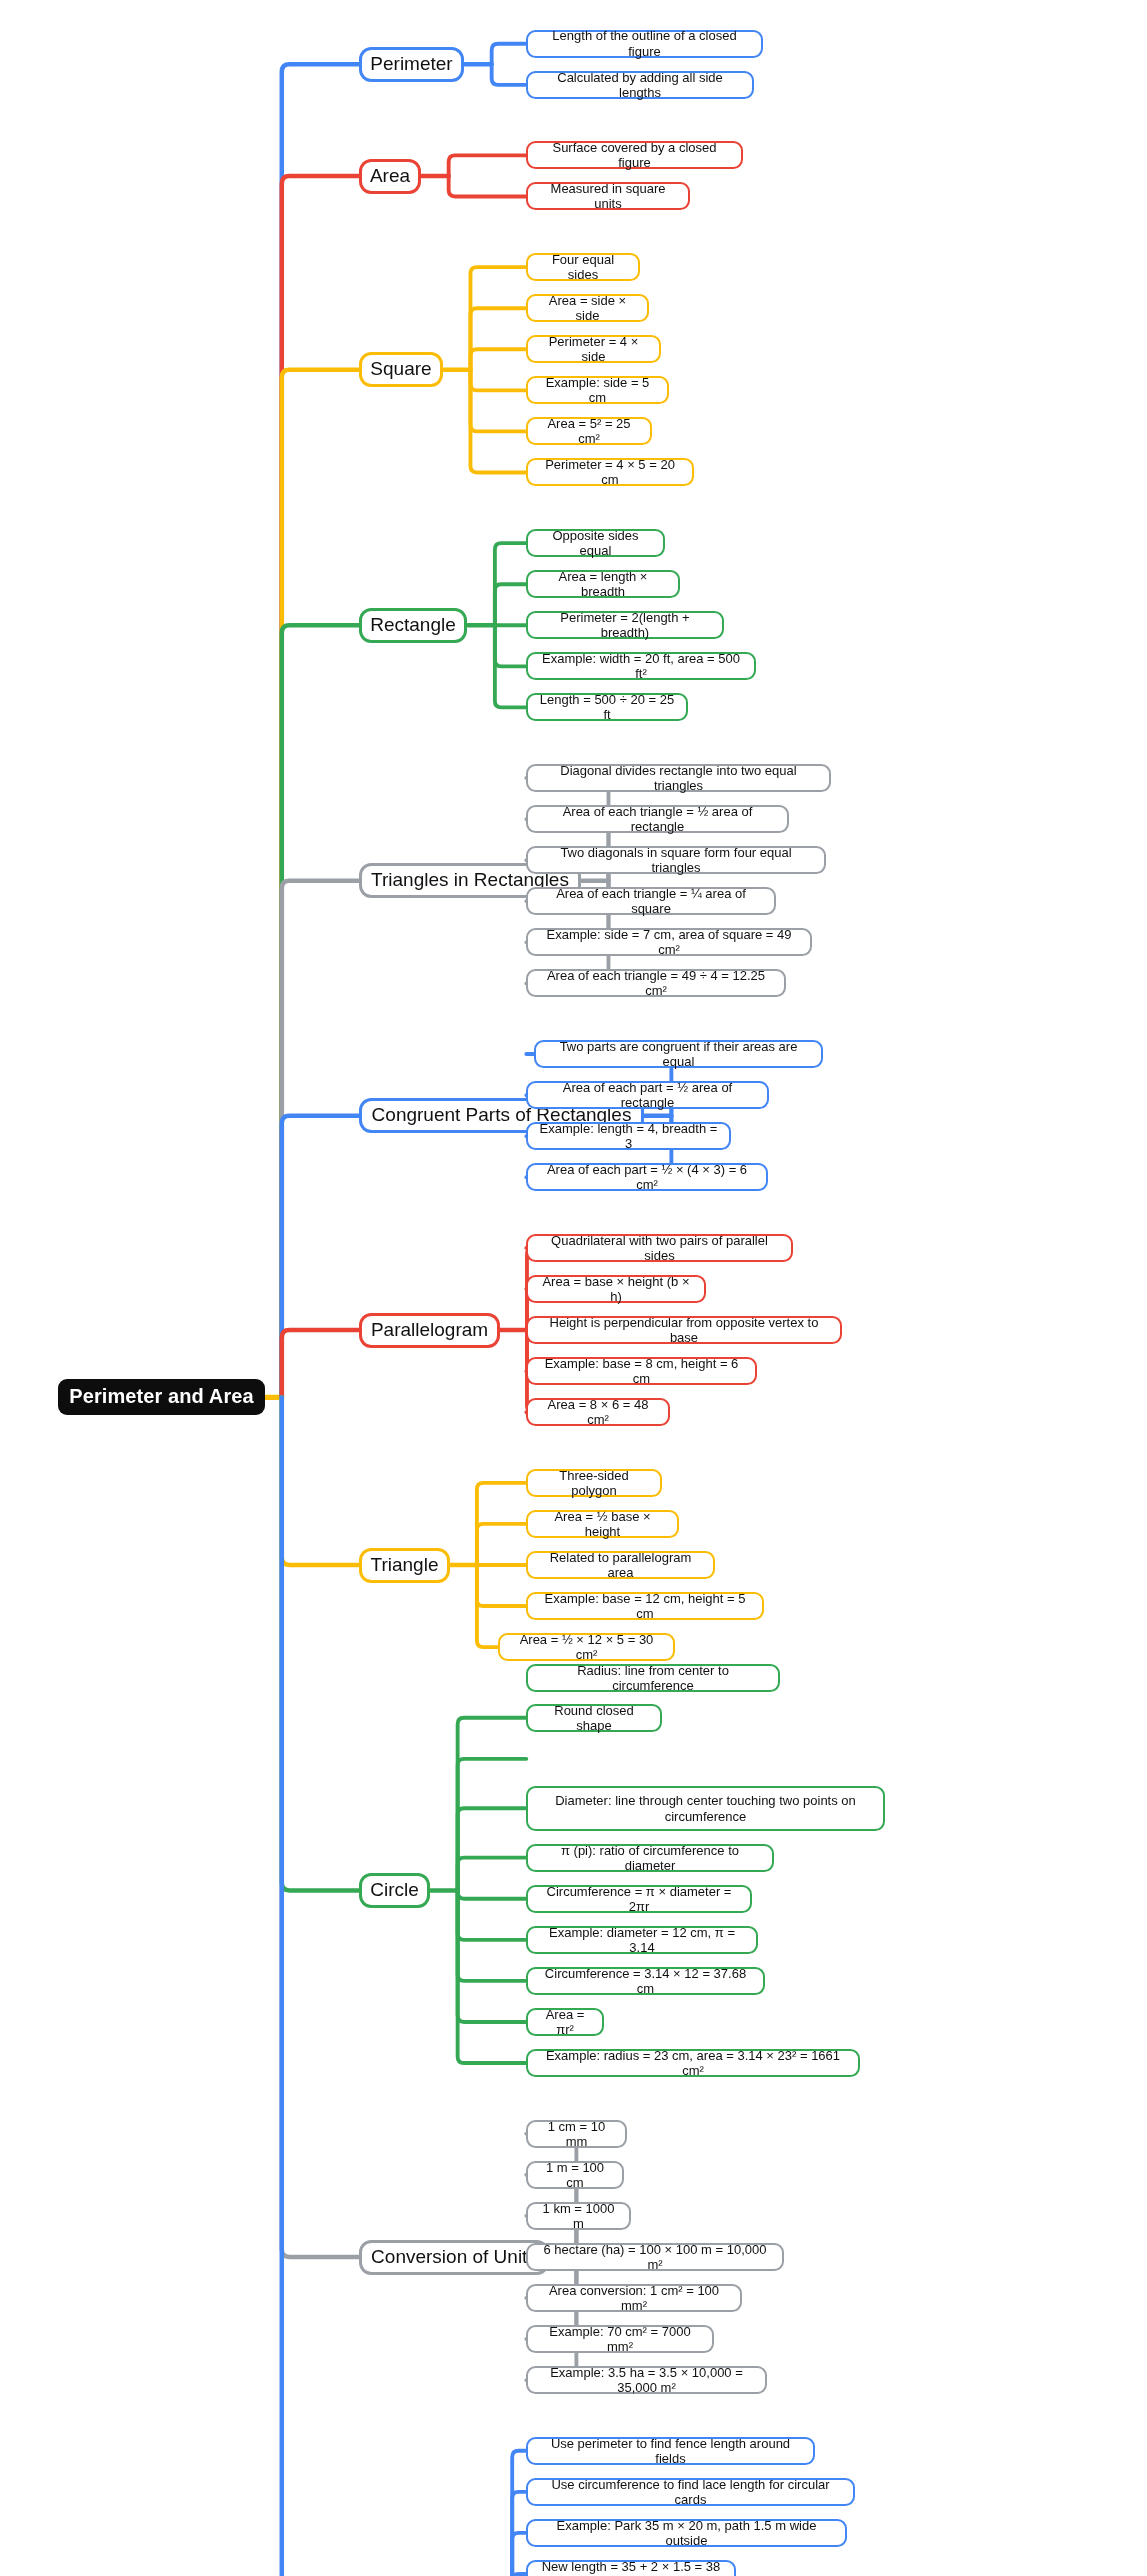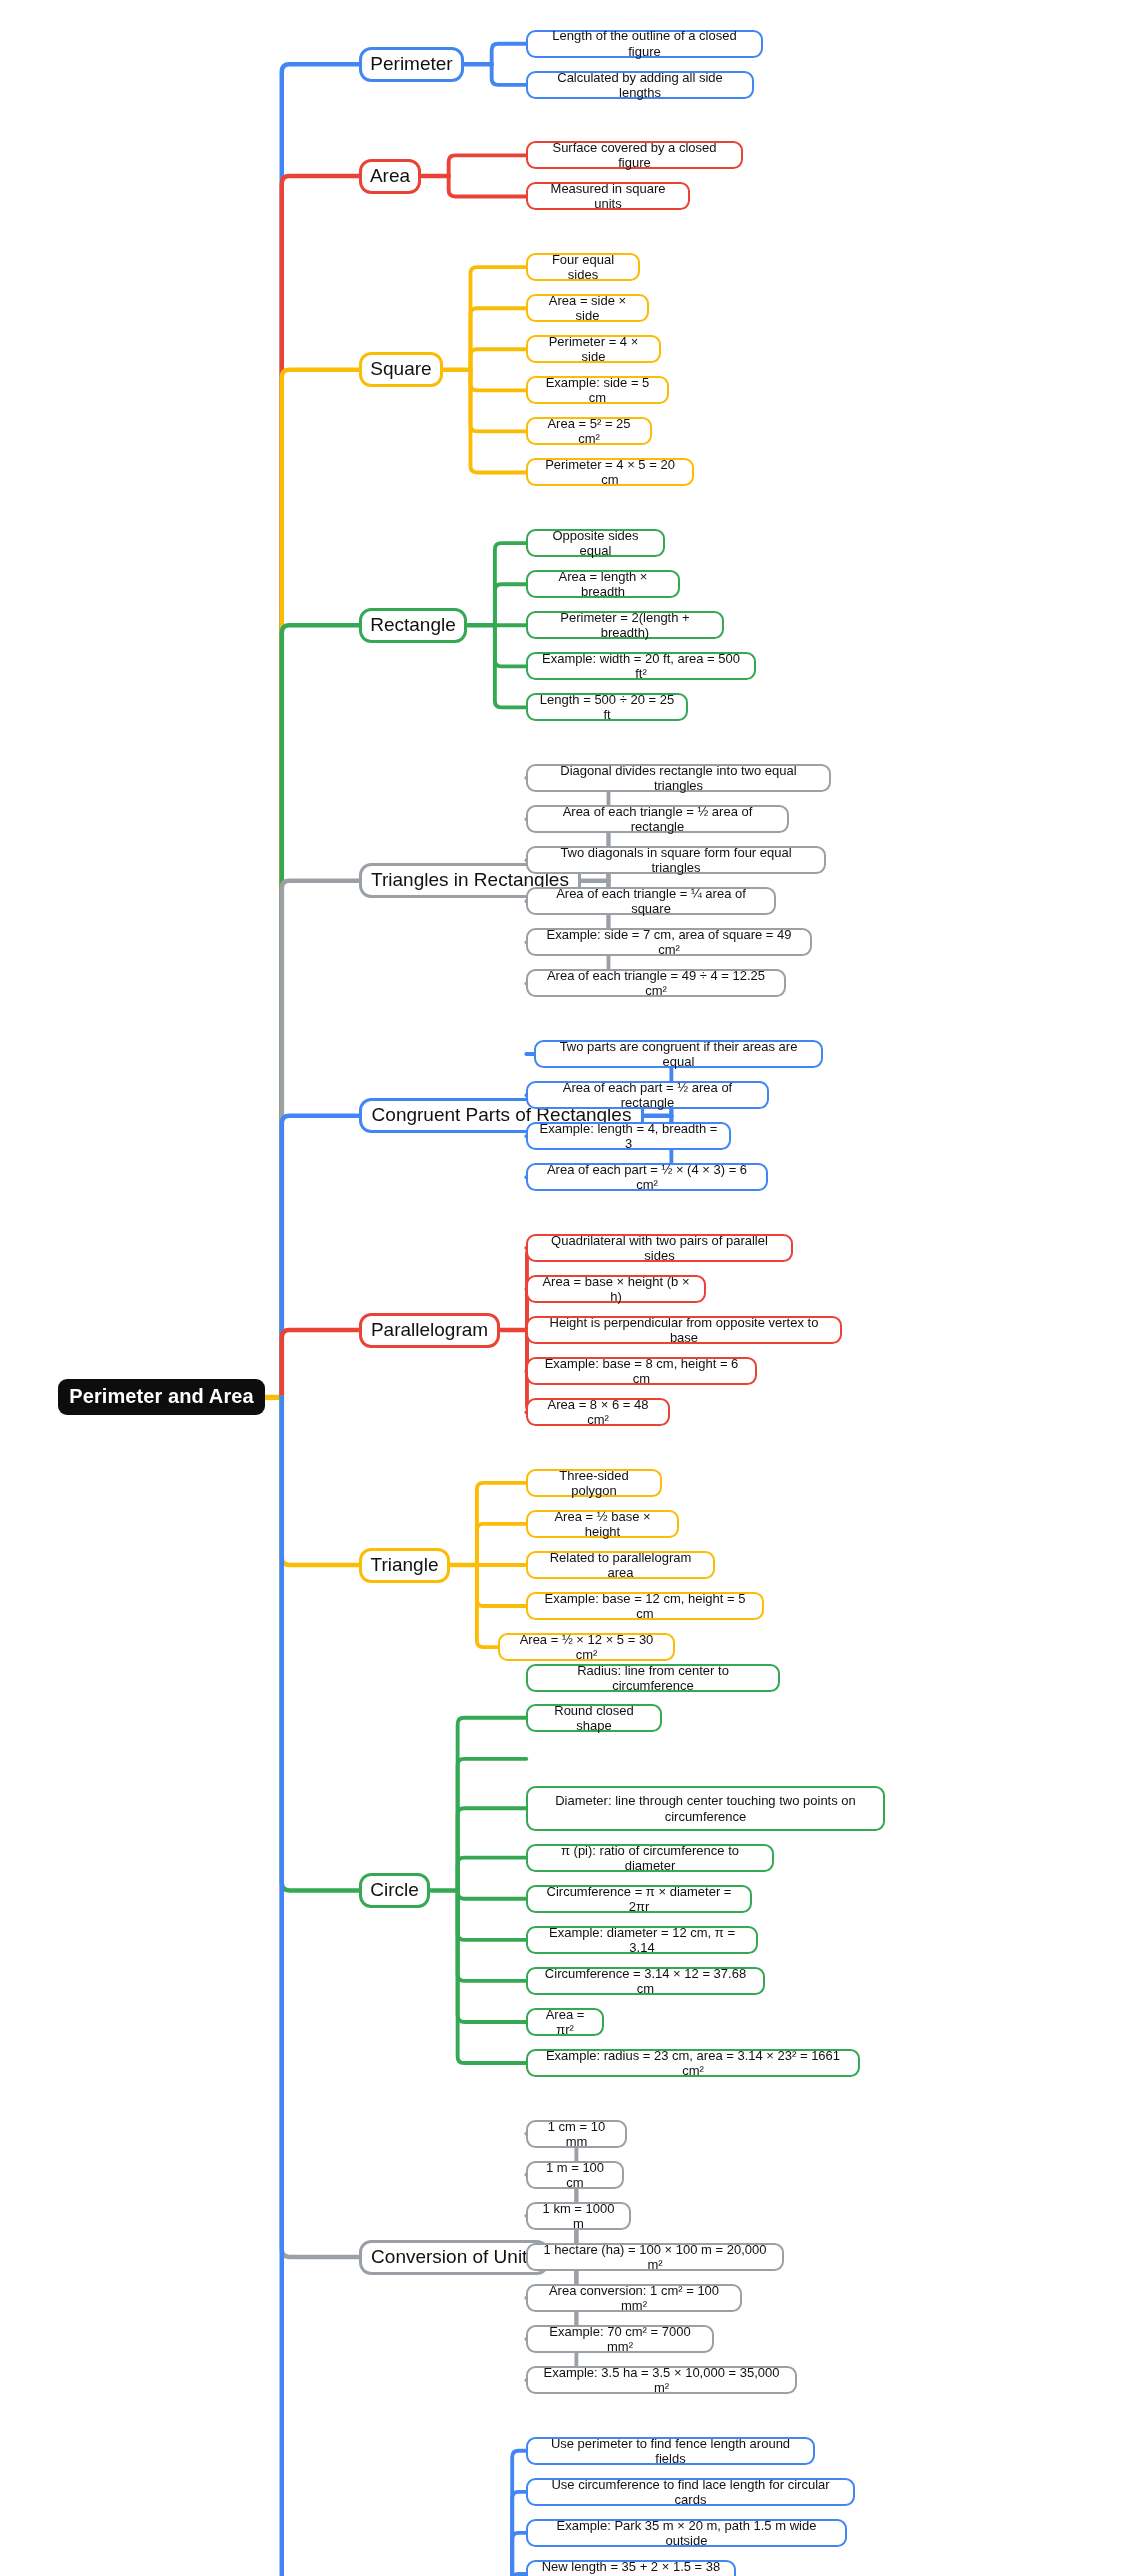--- a/index.html
+++ b/index.html
@@ -318,29 +318,29 @@
       <div class="node leaf c-gray" style="left: 526px; top: 2120px; width: 101px; height: 28px;">
         <span>1 cm = 10 mm</span>
       </div>
       <div class="node leaf c-gray" style="left: 526px; top: 2161px; width: 98px; height: 28px;">
         <span>1 m = 100 cm</span>
       </div>
       <div class="node leaf c-gray" style="left: 526px; top: 2202px; width: 105px; height: 28px;">
         <span>1 km = 1000 m</span>
       </div>
       <div class="node leaf c-gray" style="left: 526px; top: 2243px; width: 258px; height: 28px;">
-        <span>1 hectare (ha) = 100 × 100 m = 20,000 m²</span>
+        <span>6 hectare (ha) = 100 × 100 m = 10,000 m²</span>
       </div>
       <div class="node leaf c-gray" style="left: 526px; top: 2284px; width: 216px; height: 28px;">
         <span>Area conversion: 1 cm² = 100 mm²</span>
       </div>
       <div class="node leaf c-gray" style="left: 526px; top: 2325px; width: 188px; height: 28px;">
         <span>Example: 70 cm² = 7000 mm²</span>
       </div>
-      <div class="node leaf c-gray" style="left: 526px; top: 2366px; width: 271px; height: 28px;">
+      <div class="node leaf c-gray" style="left: 526px; top: 2366px; width: 241px; height: 28px;">
         <span>Example: 3.5 ha = 3.5 × 10,000 = 35,000 m²</span>
       </div>
       <div class="node leaf c-blue" style="left: 526px; top: 2437px; width: 289px; height: 28px;">
         <span>Use perimeter to find fence length around fields</span>
       </div>
       <div class="node leaf c-blue" style="left: 526px; top: 2478px; width: 329px; height: 28px;">
         <span>Use circumference to find lace length for circular cards</span>
       </div>
       <div class="node leaf c-blue" style="left: 526px; top: 2519px; width: 321px; height: 28px;">
         <span>Example: Park 35 m × 20 m, path 1.5 m wide outside</span>

